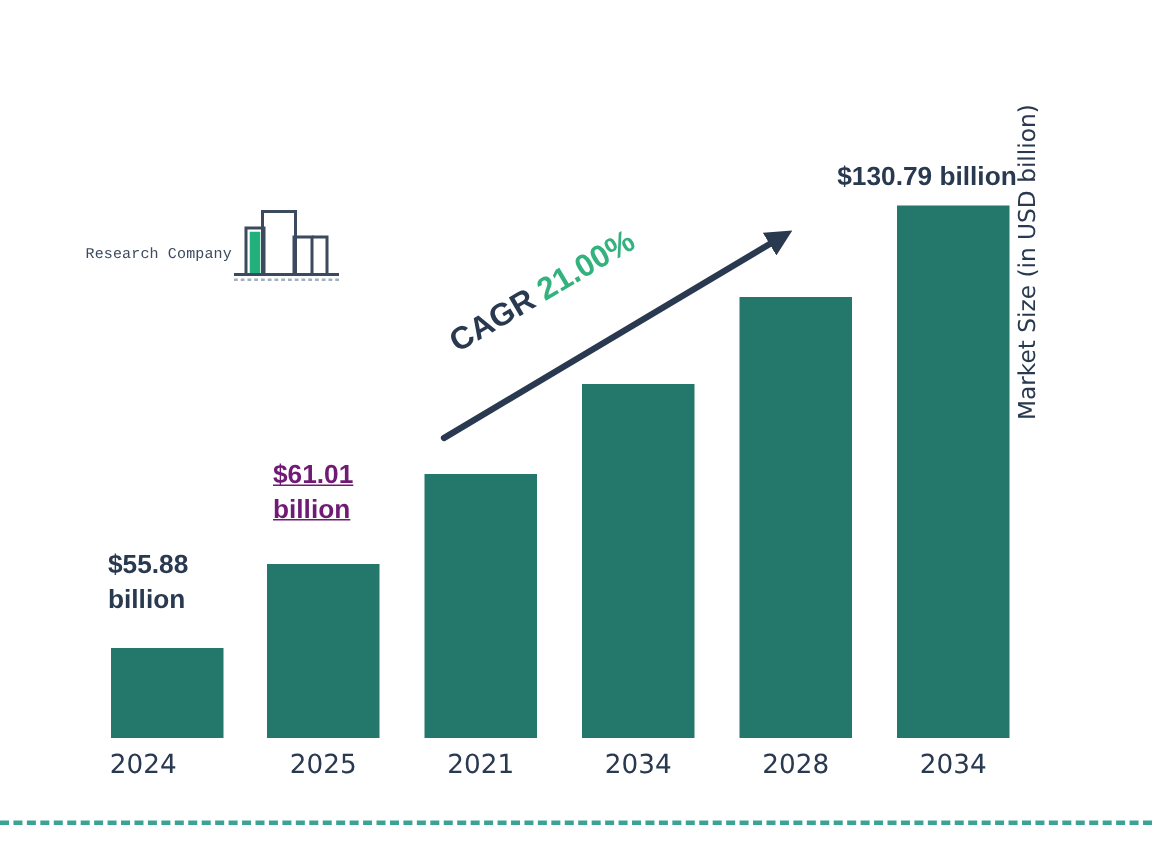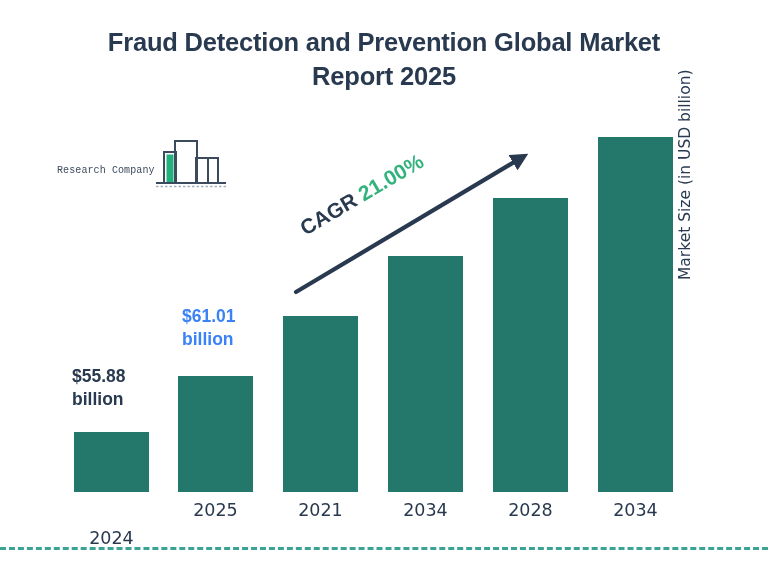--- a/index.html
+++ b/index.html
@@ -80,21 +80,21 @@
   }
 
   .bar-label {
     position: absolute;
     font-size: 17.5px;
     font-weight: bold;
     line-height: 1.32;
     white-space: pre-line;
   }
   .bar-label.navy  { color: #29394f; }
-  .bar-label.green { color: #3b82f6; }
+  .bar-label.green { color: #701a75; text-decoration: underline; }
 
   .x-tick {
     position: absolute;
     top: 500px;
     font-size: 17.5px;
     color: #29394f;
     text-align: center;
     font-family: "DejaVu Sans", sans-serif;
   }
 
@@ -134,21 +134,20 @@
     width: 768px;
     height: 0;
     border-top: 3px dashed #3aa394;
   }
 </style>
 </head>
 <body>
 
 <div id="page">
 
-  <div id="chart-title">Fraud Detection and Prevention Global Market Report 2025</div>
 
   <div id="logo">
     <div id="logo-text-sub">Research Company</div>
     <svg id="logo-mark" width="78" height="52" viewBox="0 0 78 52">
       <rect x="23" y="3" width="22" height="42" fill="none" stroke="#3c4a5e" stroke-width="2"></rect>
       <rect x="12" y="14" width="12" height="31" fill="none" stroke="#3c4a5e" stroke-width="2"></rect>
       <rect x="14.5" y="16.5" width="7" height="28" fill="#22b07d"></rect>
       <rect x="44" y="20" width="12" height="25" fill="none" stroke="#3c4a5e" stroke-width="2"></rect>
       <path d="M56 20 L66 20 L66 45" fill="none" stroke="#3c4a5e" stroke-width="2"></path>
       <line x1="4" y1="45" x2="74" y2="45" stroke="#3c4a5e" stroke-width="2"></line>
@@ -162,36 +161,37 @@
     <div class="bar" style="left:178px; width:75px; height:116px;"></div>
     <div class="bar" style="left:283px; width:75px; height:176px;"></div>
     <div class="bar" style="left:388px; width:75px; height:236px;"></div>
     <div class="bar" style="left:493px; width:75px; height:294px;"></div>
     <div class="bar" style="left:598px; width:75px; height:355px;"></div>
 
     <div class="bar-label navy" style="left:72px; top:365px; width:100px;">$55.88
 billion</div>
     <div class="bar-label green" style="left:182px; top:305px; width:100px;">$61.01
 billion</div>
+    <div class="bar-label navy" style="left:528px; top:106px; width:180px; text-align:center;">$130.79 billion</div>
 
     <svg width="768" height="576" style="position:absolute;left:0;top:0;pointer-events:none;">
       <defs>
         <marker id="arrowhead" markerWidth="4.2" markerHeight="4.2" refX="2.2" refY="2.1" orient="auto">
           <path d="M0,0 L4.2,2.1 L0,4.2 Z" fill="#29394f"></path>
         </marker>
       </defs>
       <line x1="296" y1="292" x2="521" y2="158" stroke="#29394f" stroke-width="4.2" stroke-linecap="round" marker-end="url(#arrowhead)"></line>
     </svg>
 
     <div id="cagr-annotation">
       <span id="cagr-word">CAGR</span>
       <span id="cagr-value">21.00%</span>
     </div>
 
-    <div class="x-tick" style="left:74px;  width:75px;margin-top:28px;">2024</div>
+    <div class="x-tick" style="left:58px;  width:75px;">2024</div>
     <div class="x-tick" style="left:178px; width:75px;">2025</div>
     <div class="x-tick" style="left:283px; width:75px;">2021</div>
     <div class="x-tick" style="left:388px; width:75px;">2034</div>
     <div class="x-tick" style="left:493px; width:75px;">2028</div>
     <div class="x-tick" style="left:598px; width:75px;">2034</div>
 
     <div id="y-axis-title">Market Size (in USD billion)</div>
   </div>
 
   <div id="bottom-rule"></div>

